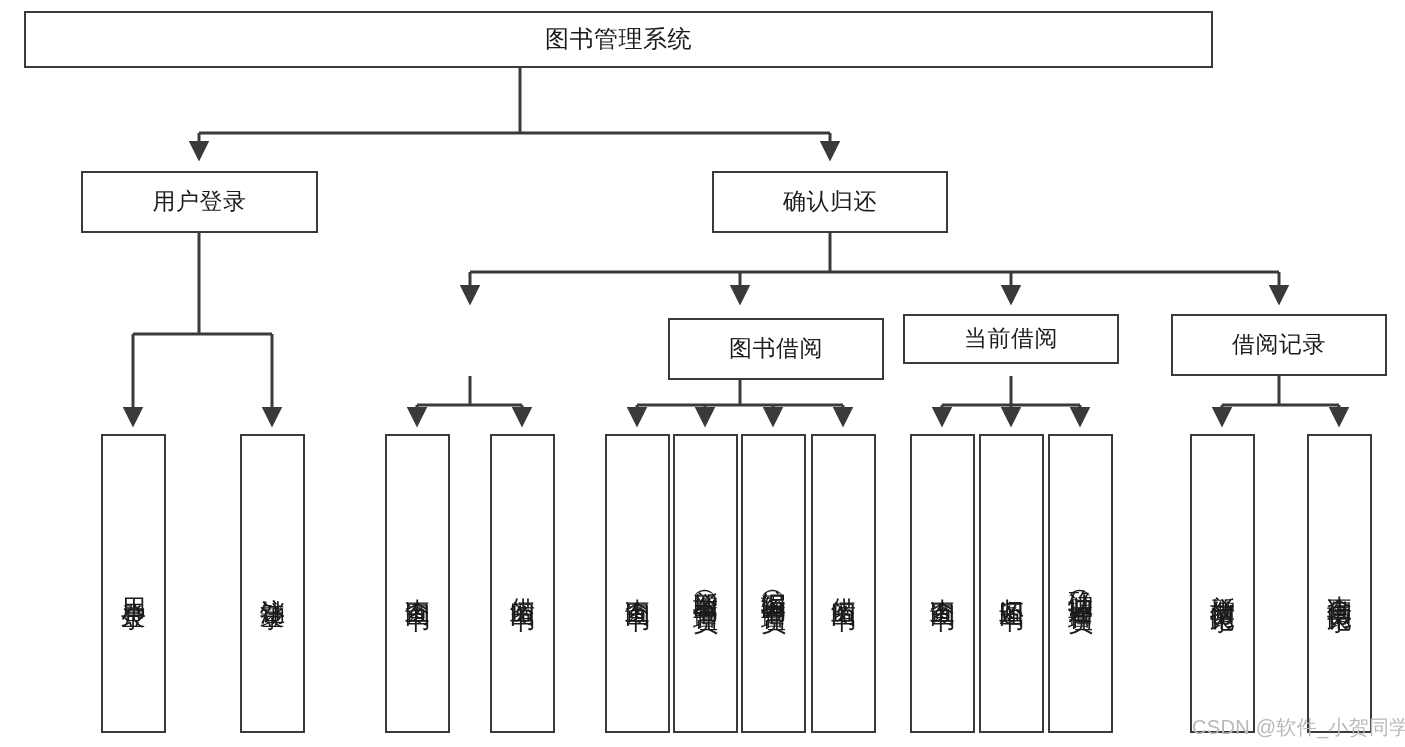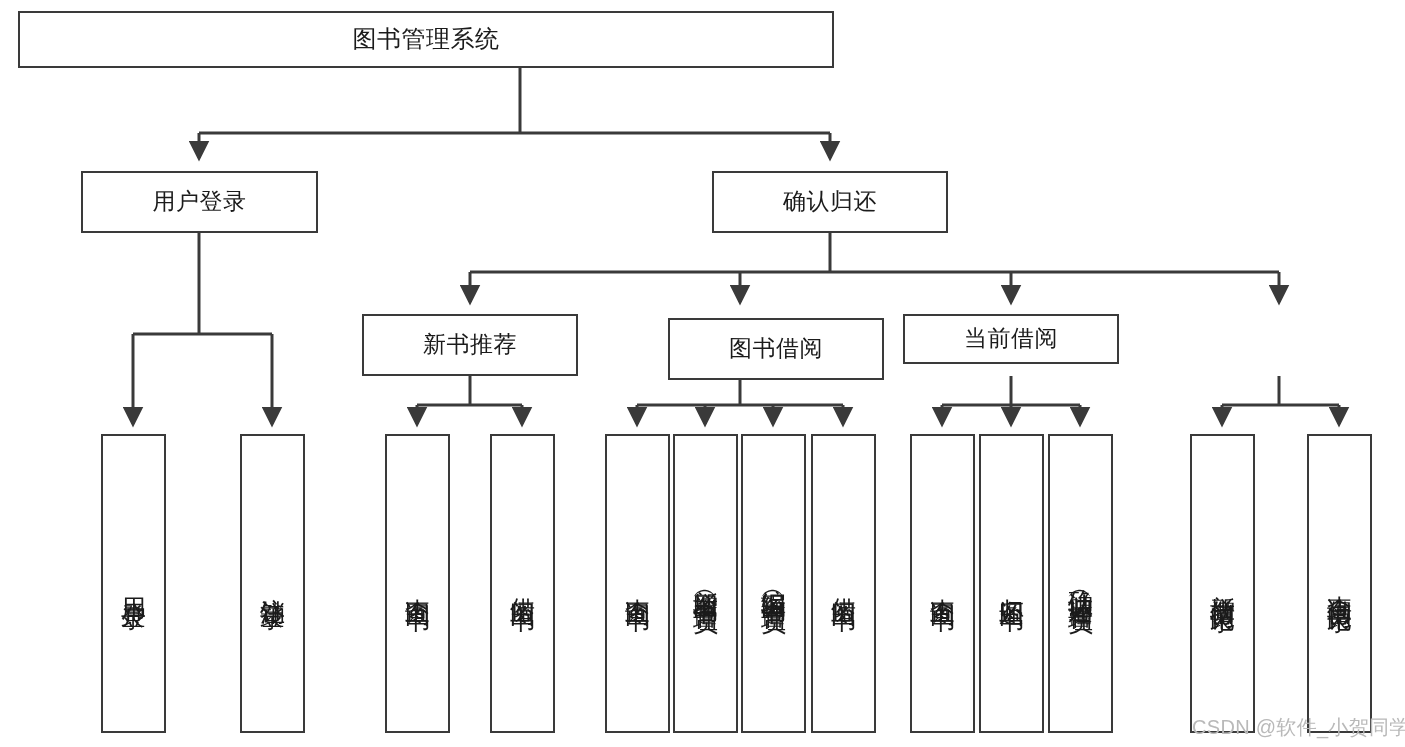--- a/index.html
+++ b/index.html
@@ -122,40 +122,40 @@
       <path d="M 1011 405 L 1011 424" marker-end="url(#arrow)"></path>
       <path d="M 1080 405 L 1080 424" marker-end="url(#arrow)"></path>
 
       <path d="M 1279 376 L 1279 405"></path>
       <path d="M 1222 405 L 1339 405"></path>
       <path d="M 1222 405 L 1222 424" marker-end="url(#arrow)"></path>
       <path d="M 1339 405 L 1339 424" marker-end="url(#arrow)"></path>
     </g>
   </svg>
 
-  <div class="node horiz root" style="left:18px; top:11px; width:816px; height:57px;">
+  <div class="node horiz root" style="left:24px; top:11px; width:1189px; height:57px;">
     <span class="node-label">图书管理系统</span>
   </div>
 
   <div class="node horiz" style="left:81px; top:171px; width:237px; height:62px;">
     <span class="node-label">用户登录</span>
   </div>
   <div class="node horiz" style="left:712px; top:171px; width:236px; height:62px;">
     <span class="node-label">确认归还</span>
   </div>
 
-  <div class="node horiz" style="left:362px; top:314px; width:216px; height:62px;">
-    <span class="node-label">新书推荐</span>
-  </div>
   <div class="node horiz" style="left:632px; top:318px; width:216px; height:62px;margin-left:36px;">
     <span class="node-label">图书借阅</span>
   </div>
   <div class="node horiz" style="left:903px; top:314px; width:216px; height:50px;">
     <span class="node-label">当前借阅</span>
   </div>
+  <div class="node horiz" style="left:1171px; top:314px; width:216px; height:62px;">
+    <span class="node-label">借阅记录</span>
+  </div>
 
   <div class="node vert" style="left:101px; top:434px; width:65px; height:299px;">
     <span class="node-label">用户登录</span>
   </div>
   <div class="node vert" style="left:240px; top:434px; width:65px; height:299px;">
     <span class="node-label">注销登录</span>
   </div>
 
   <div class="node vert" style="left:385px; top:434px; width:65px; height:299px;">
     <span class="node-label">查询图书</span>

